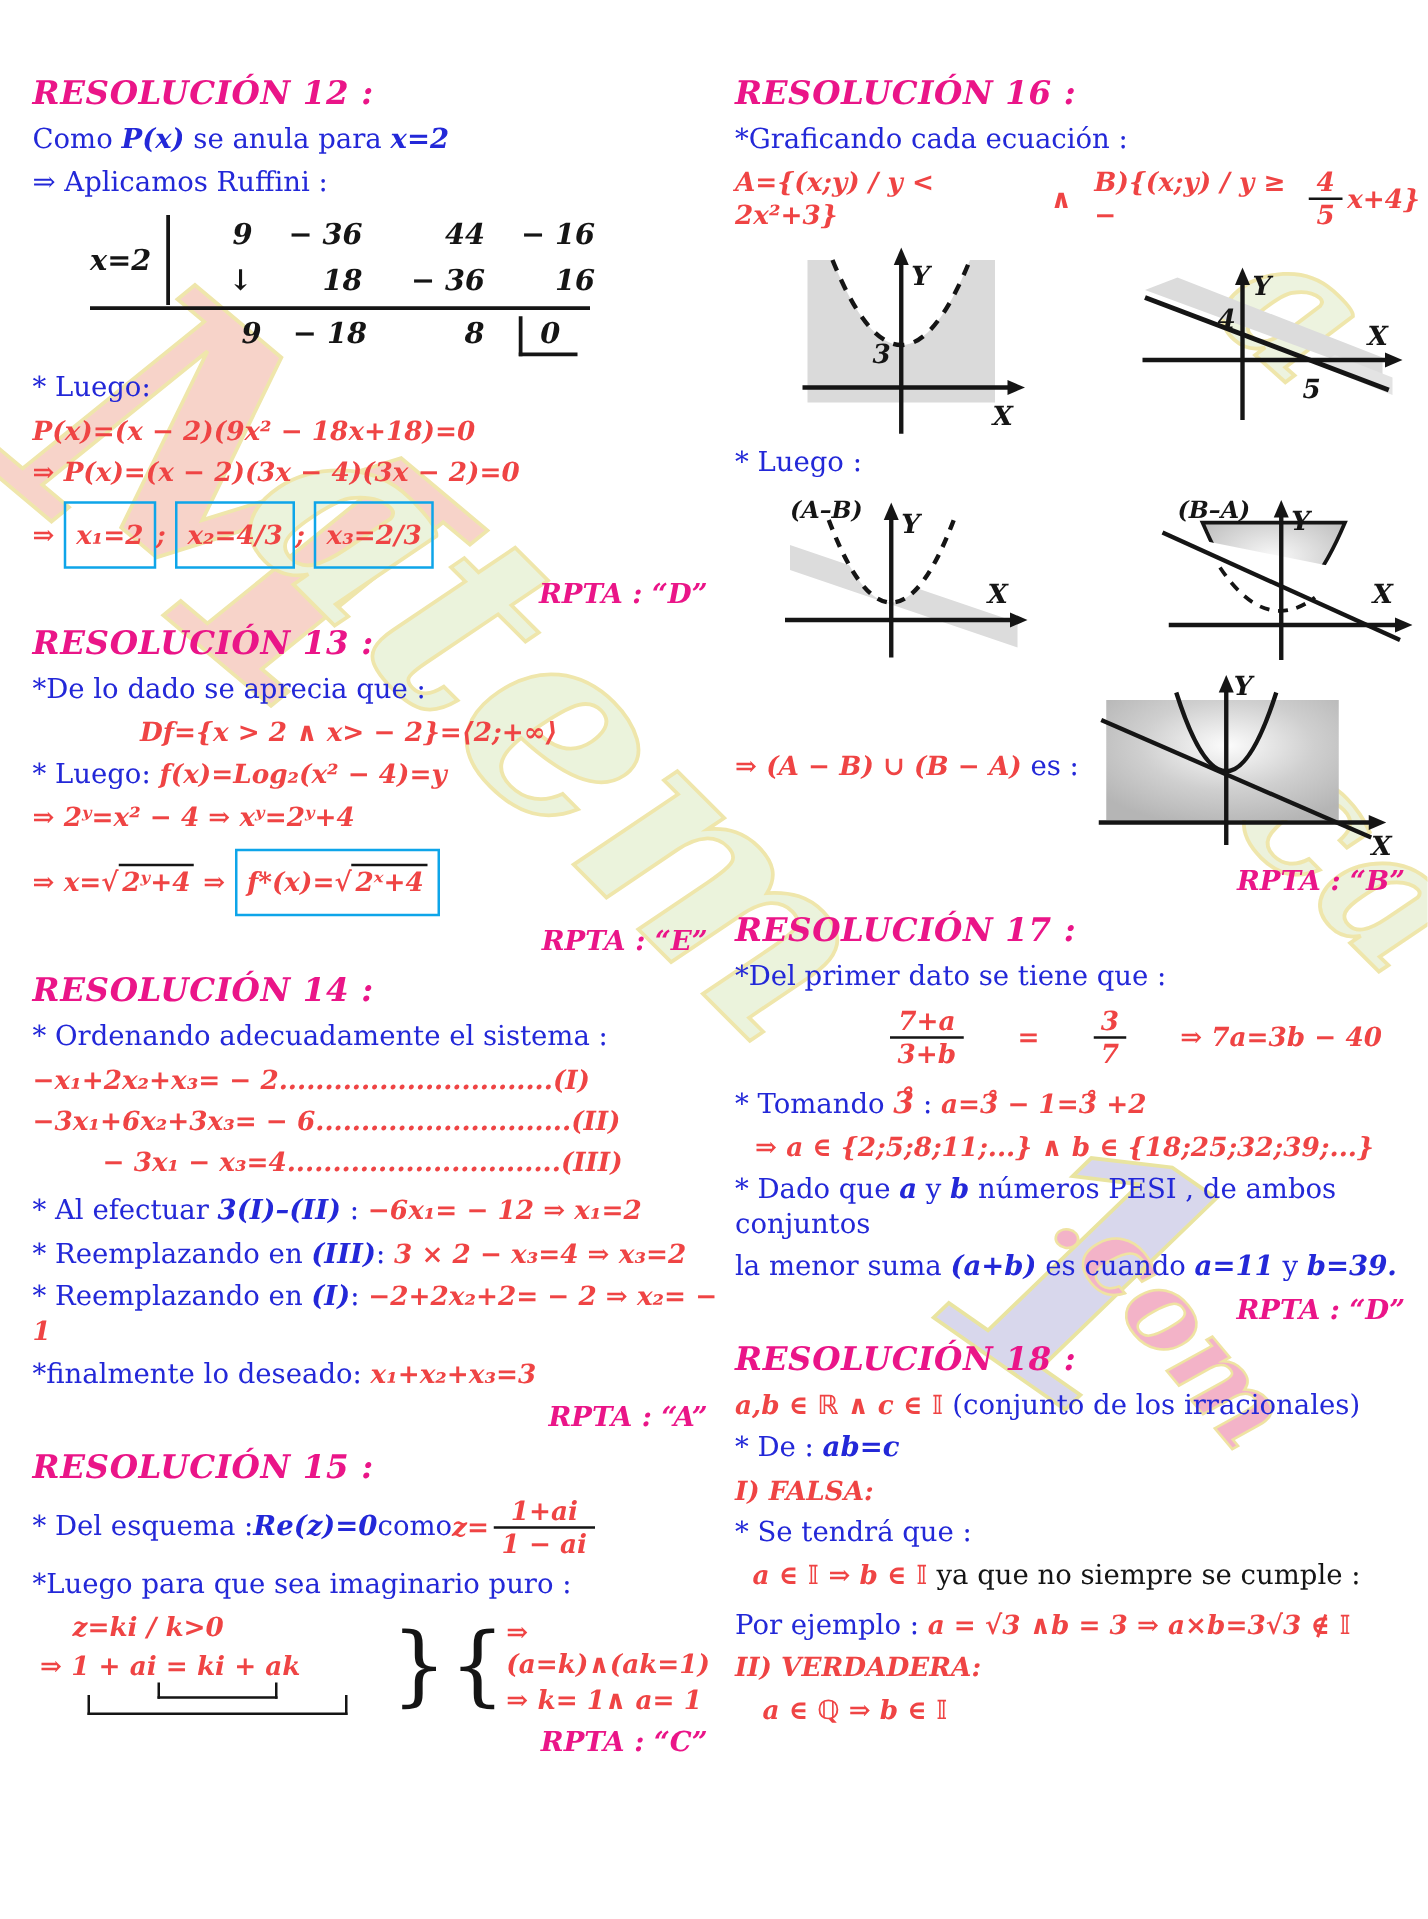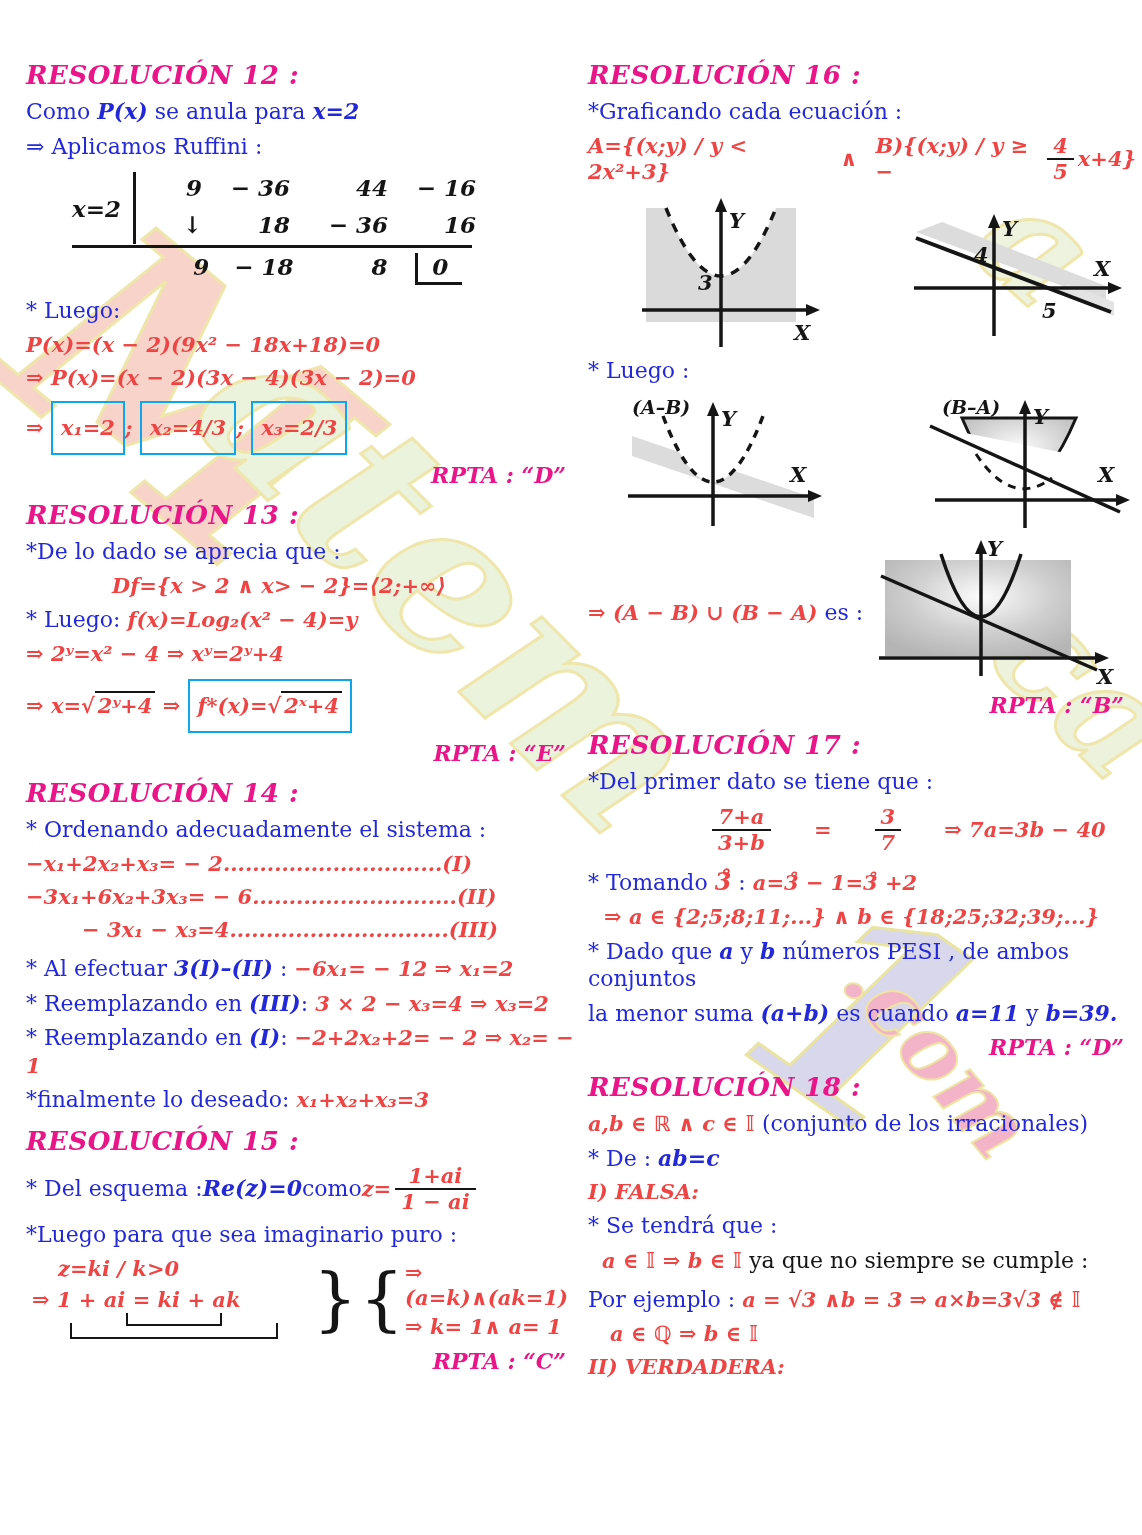--- a/index.html
+++ b/index.html
@@ -138,20 +138,21 @@
   </div>
   <div class="ln">
     <span class="blue">* Reemplazando en </span><span class="mathblue">(III)</span><span class="blue">: </span><span class="math">3 × 2 − x₃=4 ⇒ x₃=2</span>
   </div>
   <div class="ln">
     <span class="blue">* Reemplazando en </span><span class="mathblue">(I)</span><span class="blue">: </span><span class="math">−2+2x₂+2= − 2 ⇒ x₂= − 1</span>
   </div>
   <div class="ln">
     <span class="blue">*finalmente lo deseado: </span><span class="math">x₁+x₂+x₃=3</span>
   </div>
+  <div class="rpta">RPTA : “A”</div>
 
   <div class="h-res">RESOLUCIÓN 15 :</div>
   <div class="ln flexline">
     <span class="blue">* Del esquema : </span>
     <span class="mathblue">Re(z)=0</span>
     <span class="blue"> como </span>
     <span class="math">z=</span>
     <span class="frac math">
       <span class="num">1+ai</span>
       <span class="den">1 − ai</span>
@@ -321,16 +322,16 @@
     <span class="blue">* De : </span><span class="mathblue">ab=c</span>
   </div>
   <div class="ln math">I)  FALSA:</div>
   <div class="ln blue">* Se tendrá que :</div>
   <div class="ln" style="margin-left:14px;">
     <span class="math">a ∈ 𝕀 ⇒ b ∈ 𝕀</span><span style="font-size:22px;"> ya que no siempre se cumple :</span>
   </div>
   <div class="ln" style="margin-top:12px;">
     <span class="blue">Por ejemplo : </span><span class="math">a = √3 ∧b = 3 ⇒ a×b=3√3 ∉ 𝕀</span>
   </div>
+  <div class="ln math">II)  VERDADERA:</div>
   <div class="ln math" style="margin-left:22px;">a ∈ ℚ ⇒ b ∈ 𝕀</div>
-  <div class="ln math">II)  VERDADERA:</div>
 
 </div>
 
 </body></html>

